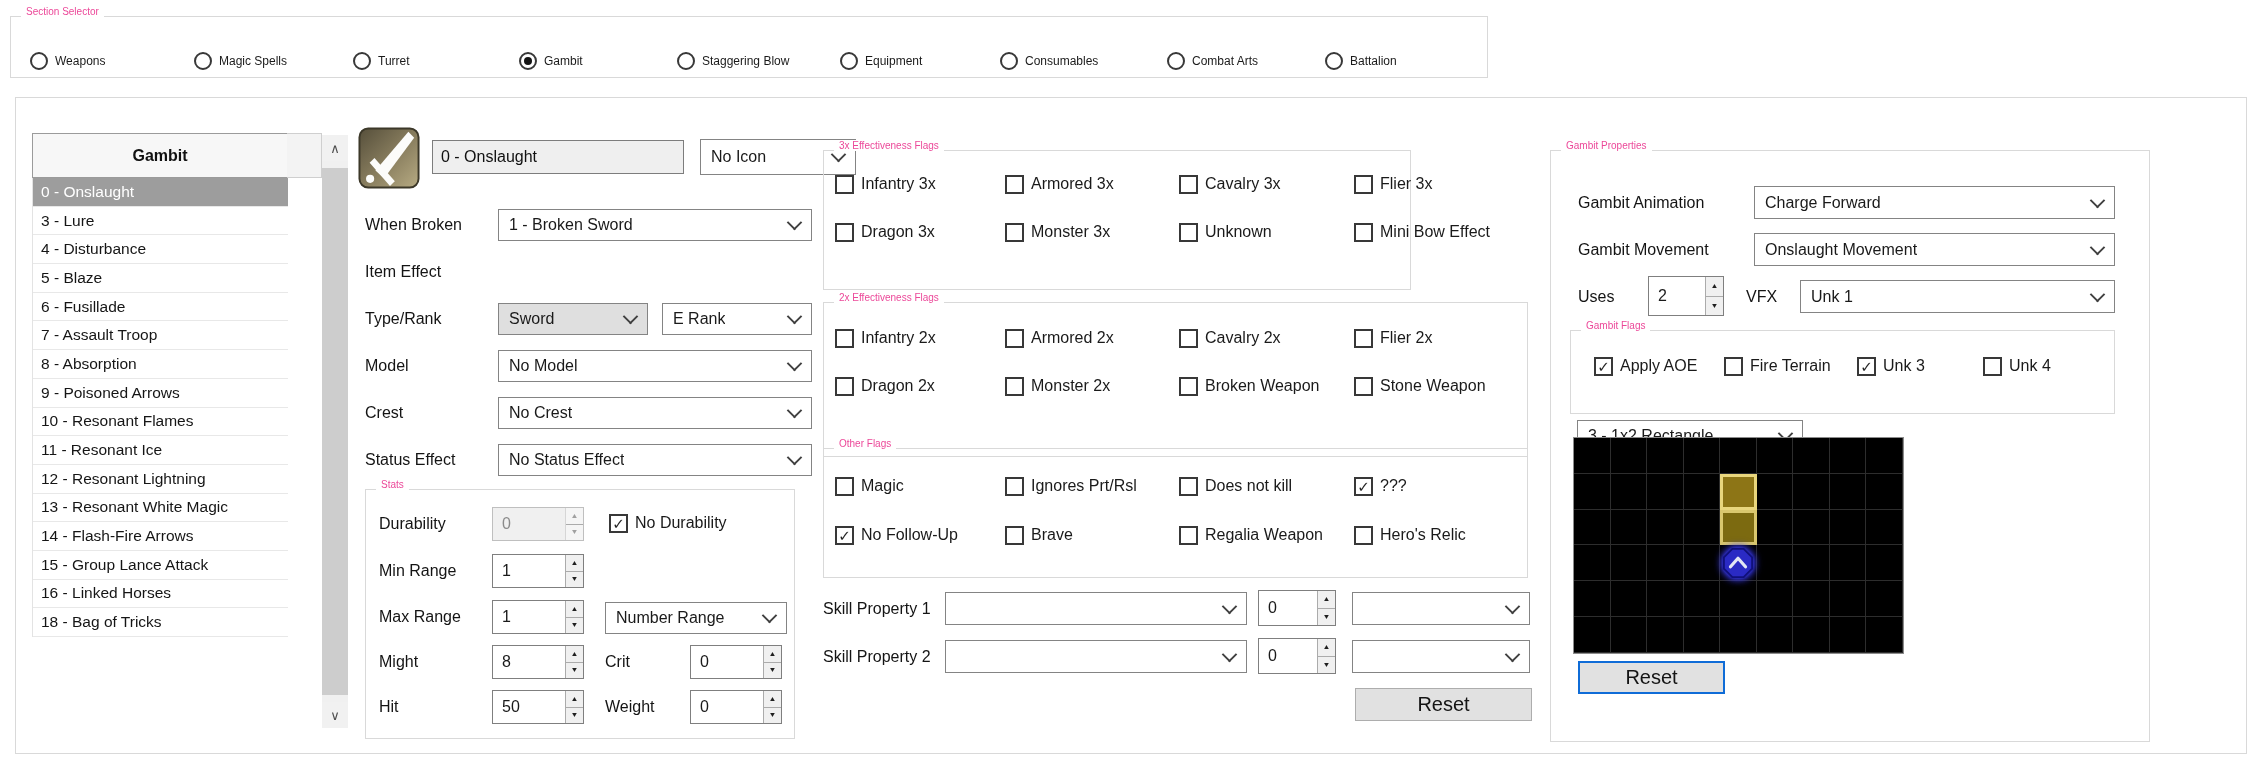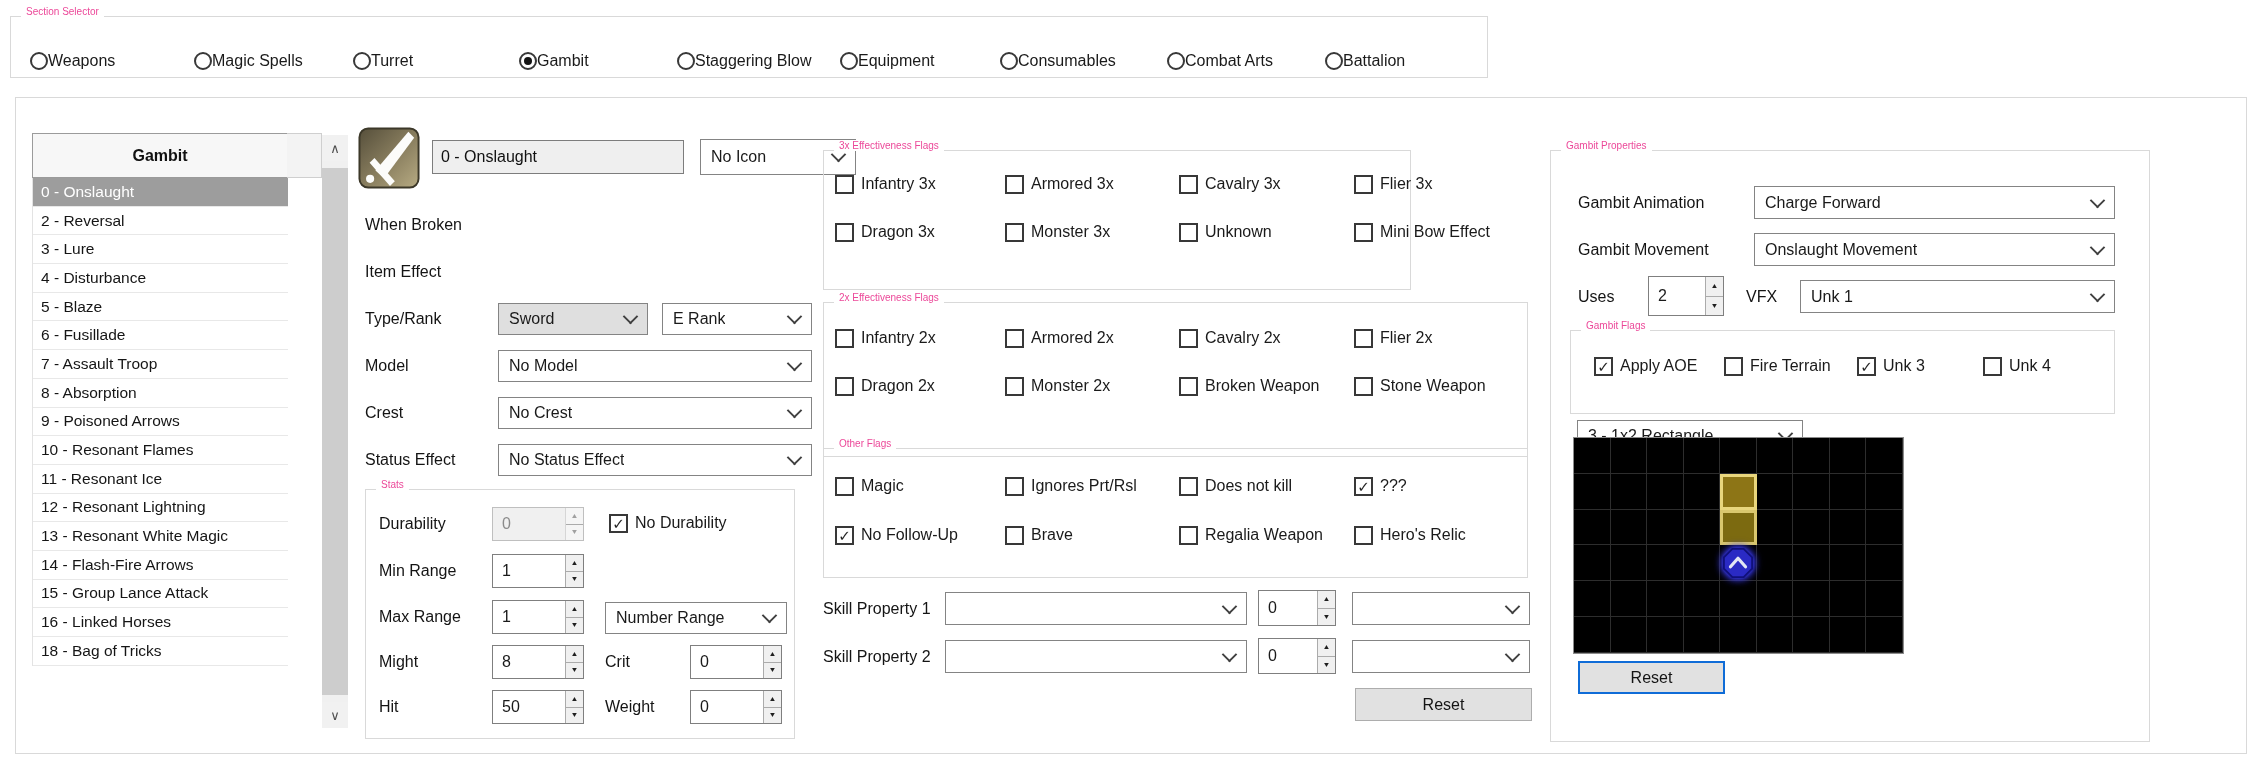--- a/index.html
+++ b/index.html
@@ -7,30 +7,30 @@
   .screen{position:relative;width:2259px;height:775px;background:#fff;overflow:hidden;}
   .abs{position:absolute;}
   .gbox{position:absolute;border:1px solid #d9d9d9;box-sizing:border-box;}
   .gbox-label{position:absolute;top:-11px;left:10px;background:#fff;padding:0 5px;font-size:10px;white-space:nowrap;color:#ec4899;}
   .lbl{position:absolute;font-size:16px;white-space:nowrap;color:#141414;}
   .combo{position:absolute;background:#fff;border:1px solid #848484;box-sizing:border-box;font-size:16px;display:flex;align-items:center;padding:0 26px 0 10px;white-space:nowrap;overflow:hidden;}
   .combo.gray{background:#dfdfdf;}
   .combo-text{overflow:hidden;text-overflow:ellipsis;}
   .chev{position:absolute;right:11px;top:50%;width:9px;height:9px;border-left:2px solid #404040;border-bottom:2px solid #404040;transform:translateY(-72%) rotate(-45deg);}
   .textbox{position:absolute;background:#efefef;border:1px solid #7d7d7d;box-sizing:border-box;font-size:16px;padding:0 8px;font-family:inherit;color:#111;outline:none;}
-  .btn{position:absolute;background:#e1e1e1;border:1px solid #adadad;box-sizing:border-box;display:flex;align-items:center;justify-content:center;font-size:16px;color:#141414;}
+  .btn{position:absolute;background:#e1e1e1;border:1px solid #adadad;box-sizing:border-box;display:flex;align-items:center;justify-content:center;font-size:20px;color:#141414;}
   .btn.focus{border:2px solid #0f6cd7;}
   .cb{position:absolute;display:flex;align-items:flex-start;}
   .cbox{width:19px;height:19px;border:2px solid #383838;background:#fff;box-sizing:border-box;display:flex;align-items:center;justify-content:center;flex:none;}
   .cbl{margin-left:7px;font-size:16px;white-space:nowrap;}
   .mark{font-size:15px;font-weight:700;color:#262626;line-height:1;margin-top:-1px;}
   .radio{position:absolute;display:flex;align-items:center;}
   .rcircle{width:18px;height:18px;border:2px solid #383838;border-radius:50%;box-sizing:border-box;display:flex;align-items:center;justify-content:center;flex:none;background:#fff;}
   .rdot{width:8px;height:8px;border-radius:50%;background:#141414;}
-  .rlabel{font-size:16px;white-space:nowrap;}
+  .rlabel{margin-left:7px;font-size:12px;white-space:nowrap;}
   .grid-header-cell{position:absolute;left:32px;top:133px;width:256px;height:45px;background:#f7f7f7;border:1px solid #9b9b9b;box-sizing:border-box;display:flex;align-items:center;justify-content:center;font-size:16px;font-weight:700;color:#111;}
   .grid-header-fill{position:absolute;left:287px;top:133px;width:35px;height:45px;background:#f3f3f3;border:1px solid #cfcfcf;border-left:none;box-sizing:border-box;}
   #gambit-rows{position:absolute;left:32px;top:178px;width:256px;border-left:1px solid #e3e3e3;box-sizing:border-box;}
   .grow{height:28.7px;font-size:15.5px;display:flex;align-items:center;padding-left:8px;border-bottom:1px solid #e8e8e8;box-sizing:border-box;background:#fff;color:#151515;white-space:nowrap;overflow:hidden;}
   .grow.selected{background:#9d9d9d;color:#fff;}
   .sbar{position:absolute;left:322px;top:135px;width:26px;height:593px;background:#f0f0f0;}
   .sb-btn{position:absolute;left:0;width:26px;height:26px;background:#f1f1f1;display:flex;align-items:center;justify-content:center;font-size:13px;color:#4e4e4e;}
   .sb-thumb{position:absolute;left:0;top:33px;width:26px;height:527px;background:#cdcdcd;}
   .spinner{position:absolute;background:#fff;border:1px solid #7f7f7f;box-sizing:border-box;display:flex;}
   .spin-val{flex:1;font-size:16px;display:flex;align-items:center;padding-left:9px;overflow:hidden;}
@@ -97,21 +97,20 @@
         <span class="rlabel">Battalion</span>
       </div>
     </div>
 
   <div class="gbox" style="left:15px;top:97px;width:2232px;height:657px;"></div>
 
   <div class="grid-header-cell">Gambit</div>
   <div class="grid-header-fill"></div>
   <div id="gambit-rows">
       <div class="grow selected">0 - Onslaught</div>
-      <div class="grow">2 - Reversal</div>
       <div class="grow">3 - Lure</div>
       <div class="grow">4 - Disturbance</div>
       <div class="grow">5 - Blaze</div>
       <div class="grow">6 - Fusillade</div>
       <div class="grow">7 - Assault Troop</div>
       <div class="grow">8 - Absorption</div>
       <div class="grow">9 - Poisoned Arrows</div>
       <div class="grow">10 - Resonant Flames</div>
       <div class="grow">11 - Resonant Ice</div>
       <div class="grow">12 - Resonant Lightning</div>
@@ -146,20 +145,24 @@
       <circle cx="12.5" cy="53.5" r="4.2" fill="#fcfcfa"></circle>
     </svg>
   </div>
   <input class="textbox" style="left: 432px; top: 140px; width: 252px; height: 34px;" value="0 - Onslaught">
   <div class="combo" style="left:700px;top:139px;width:156px;height:36px;">
     <span class="combo-text">No Icon</span>
     <span class="chev"></span>
   </div>
 
   <div class="lbl" style="left:365px;top:216px;">When Broken</div>
+  <div class="combo" style="left:498px;top:209px;width:314px;height:32px;">
+    <span class="combo-text">1 - Broken Sword</span>
+      <span class="chev"></span>
+  </div>
 
   <div class="lbl" style="left:365px;top:263px;">Item Effect</div>
 
   <div class="lbl" style="left:365px;top:310px;">Type/Rank</div>
   <div class="combo gray" style="left:498px;top:303px;width:150px;height:32px;">
     <span class="combo-text">Sword</span>
       <span class="chev"></span>
   </div>
   <div class="combo" style="left:662px;top:303px;width:150px;height:32px;">
     <span class="combo-text">E Rank</span>

